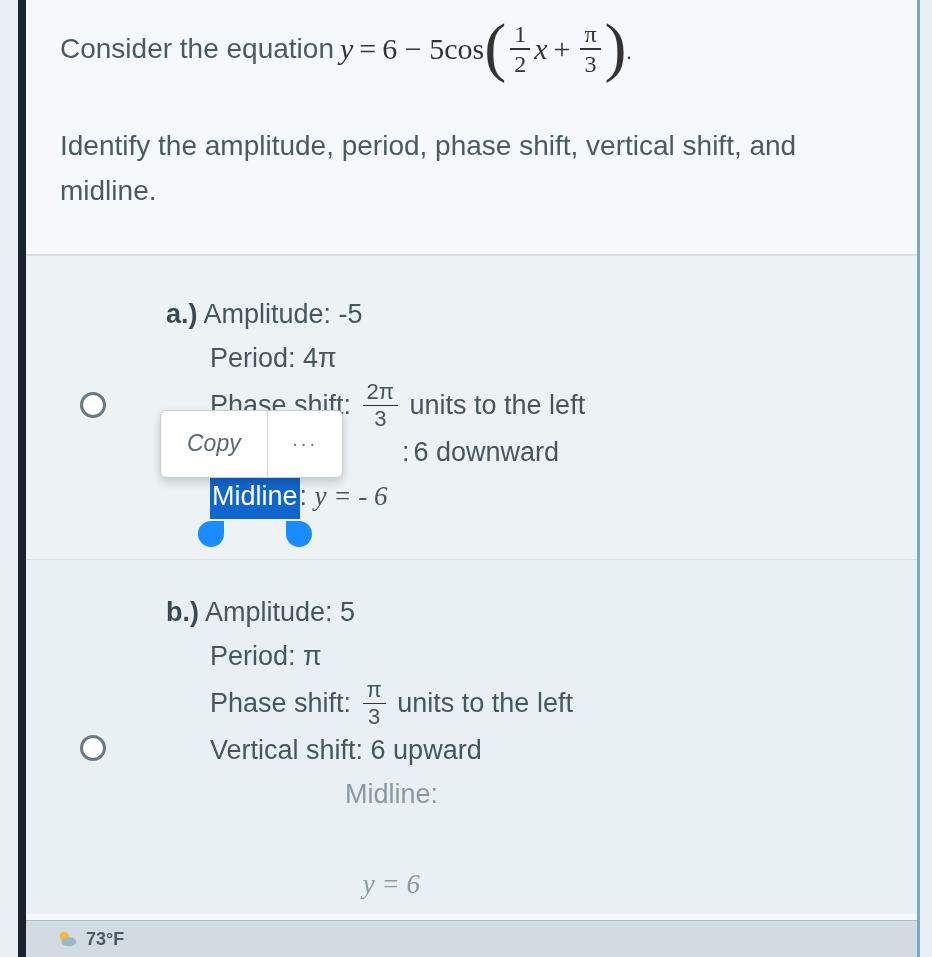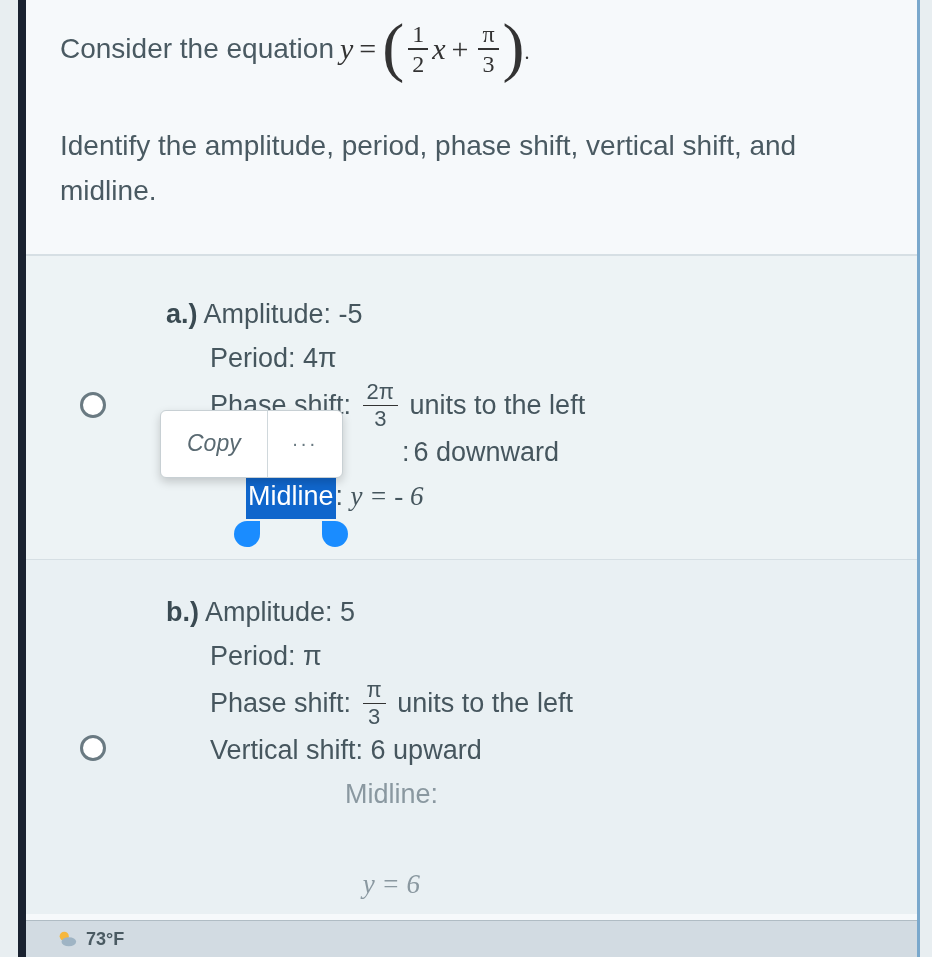--- a/index.html
+++ b/index.html
@@ -101,21 +101,21 @@
   .copy-popup .sep { width:1px; background:#d0d8dc; }
   .copy-popup .dots { padding: 14px 24px; font-size: 20px; color:#6a7a82; letter-spacing:2px; display:flex; align-items:center;}
   
   .highlight {
     display:inline-block;
     background: #1066cc;
     color: #fff;
     padding: 0 2px;
   }
   
-  .sel-wrap { position: relative; display:inline-block;margin-left:36px; }
+  .sel-wrap { position: relative; display:inline-block; }
   .handle {
     position: absolute;
     width: 26px; height: 26px;
     background: #1a8cff;
     border-radius: 50%;
     bottom: -28px;
   }
   .handle.left { left: -12px; border-top-right-radius:0;}
   .handle.right { right: -12px; border-top-left-radius:0;}
   
@@ -136,20 +136,21 @@
 <body>
 
 <div class="screen">
 
   <div class="question-area">
     <div class="equation-line">
       <span class="lead">Consider the equation</span>
       <span class="math">
         <span>y</span>
         <span class="roman" style="margin:0 6px;">=</span>
+        <span class="roman">6 − 5cos</span>
         <span class="paren">(</span>
         <span class="frac">
           <span class="num roman">1</span>
           <span class="bar"></span>
           <span class="den roman">2</span>
         </span>
         <span>x</span>
         <span class="roman" style="margin:0 6px;">+</span>
         <span class="frac">
           <span class="num pi roman">π</span>

